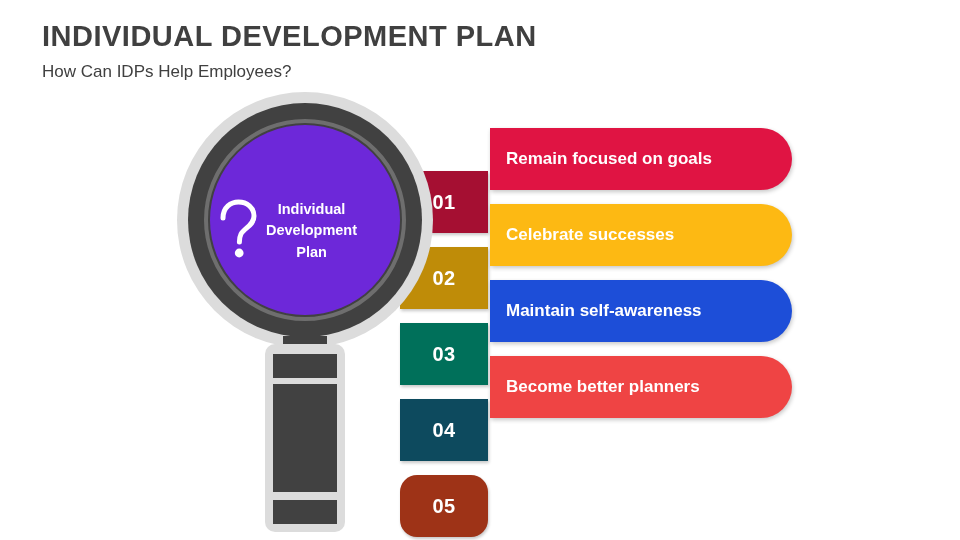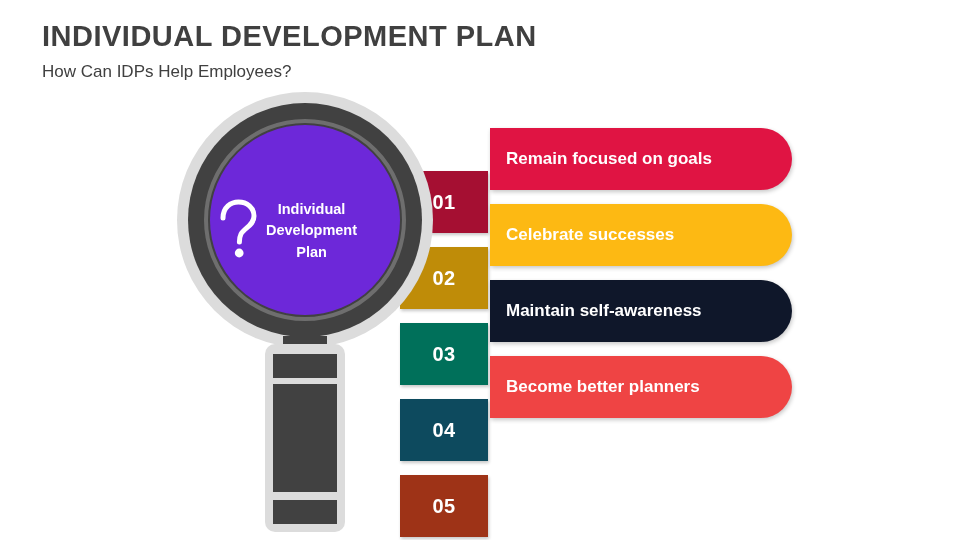--- a/index.html
+++ b/index.html
@@ -176,34 +176,34 @@
           <span class="num-text">02</span>
         </div>
         <div class="label-bar" style="background: rgb(253, 185, 19);">
           <span class="label-text">Celebrate successes</span>
         </div>
       </div>
       <div class="row" style="top: 280px;">
         <div class="num-block" style="background: rgb(0, 112, 90);">
           <span class="num-text">03</span>
         </div>
-        <div class="label-bar" style="background: #0f172a;">
+        <div class="label-bar" style="background: #1d4ed8;">
           <span class="label-text">Maintain self-awareness</span>
         </div>
       </div>
       <div class="row" style="top: 356px;">
         <div class="num-block" style="background: rgb(13, 74, 94);">
           <span class="num-text">04</span>
         </div>
         <div class="label-bar" style="background: #ef4444;">
           <span class="label-text">Become better planners</span>
         </div>
       </div>
       <div class="row" style="top: 432px;">
-        <div class="num-block" style="background: rgb(158, 51, 23);">
+        <div class="num-block" style="background: rgb(158, 51, 23); border-radius: 17px;">
           <span class="num-text">05</span>
         </div>
       </div>
     </div>
 
   <div id="magnifier">
     <div id="glass-outer"></div>
     <div id="glass-body"></div>
     <div id="glass-ring"></div>
     <div id="glass-inner">

